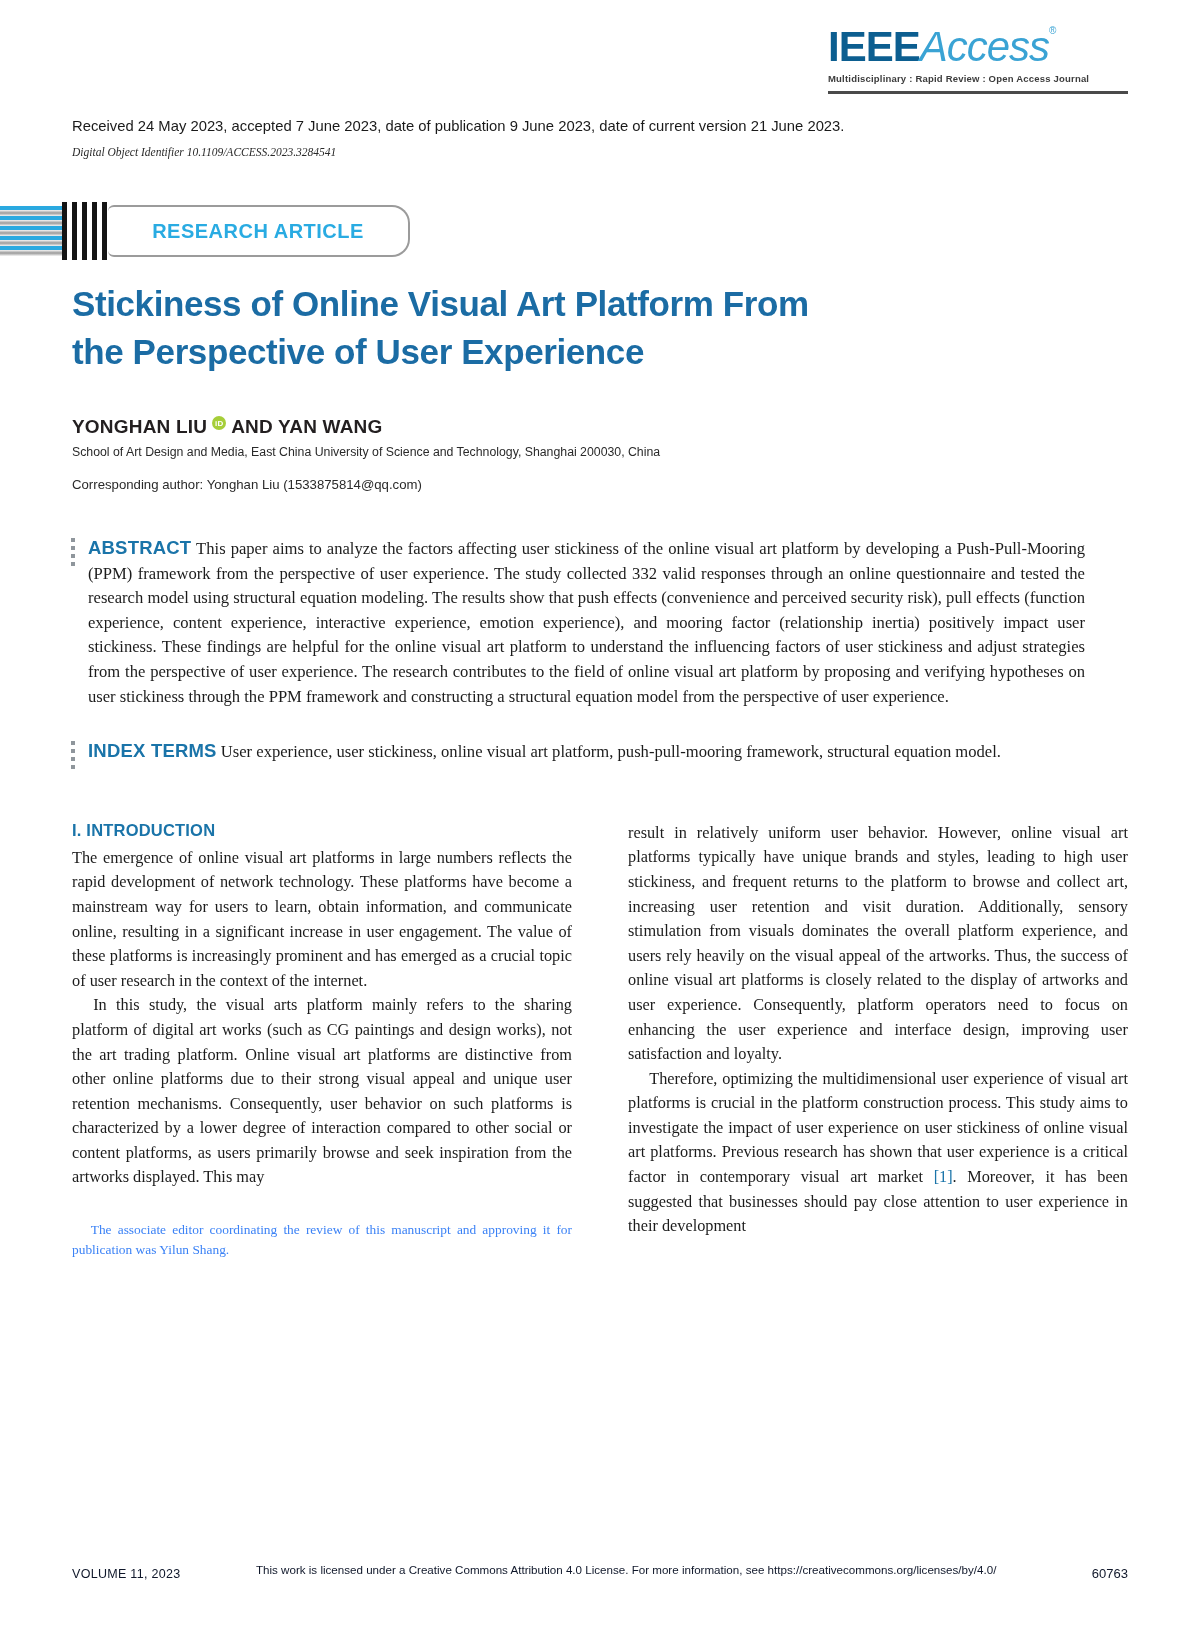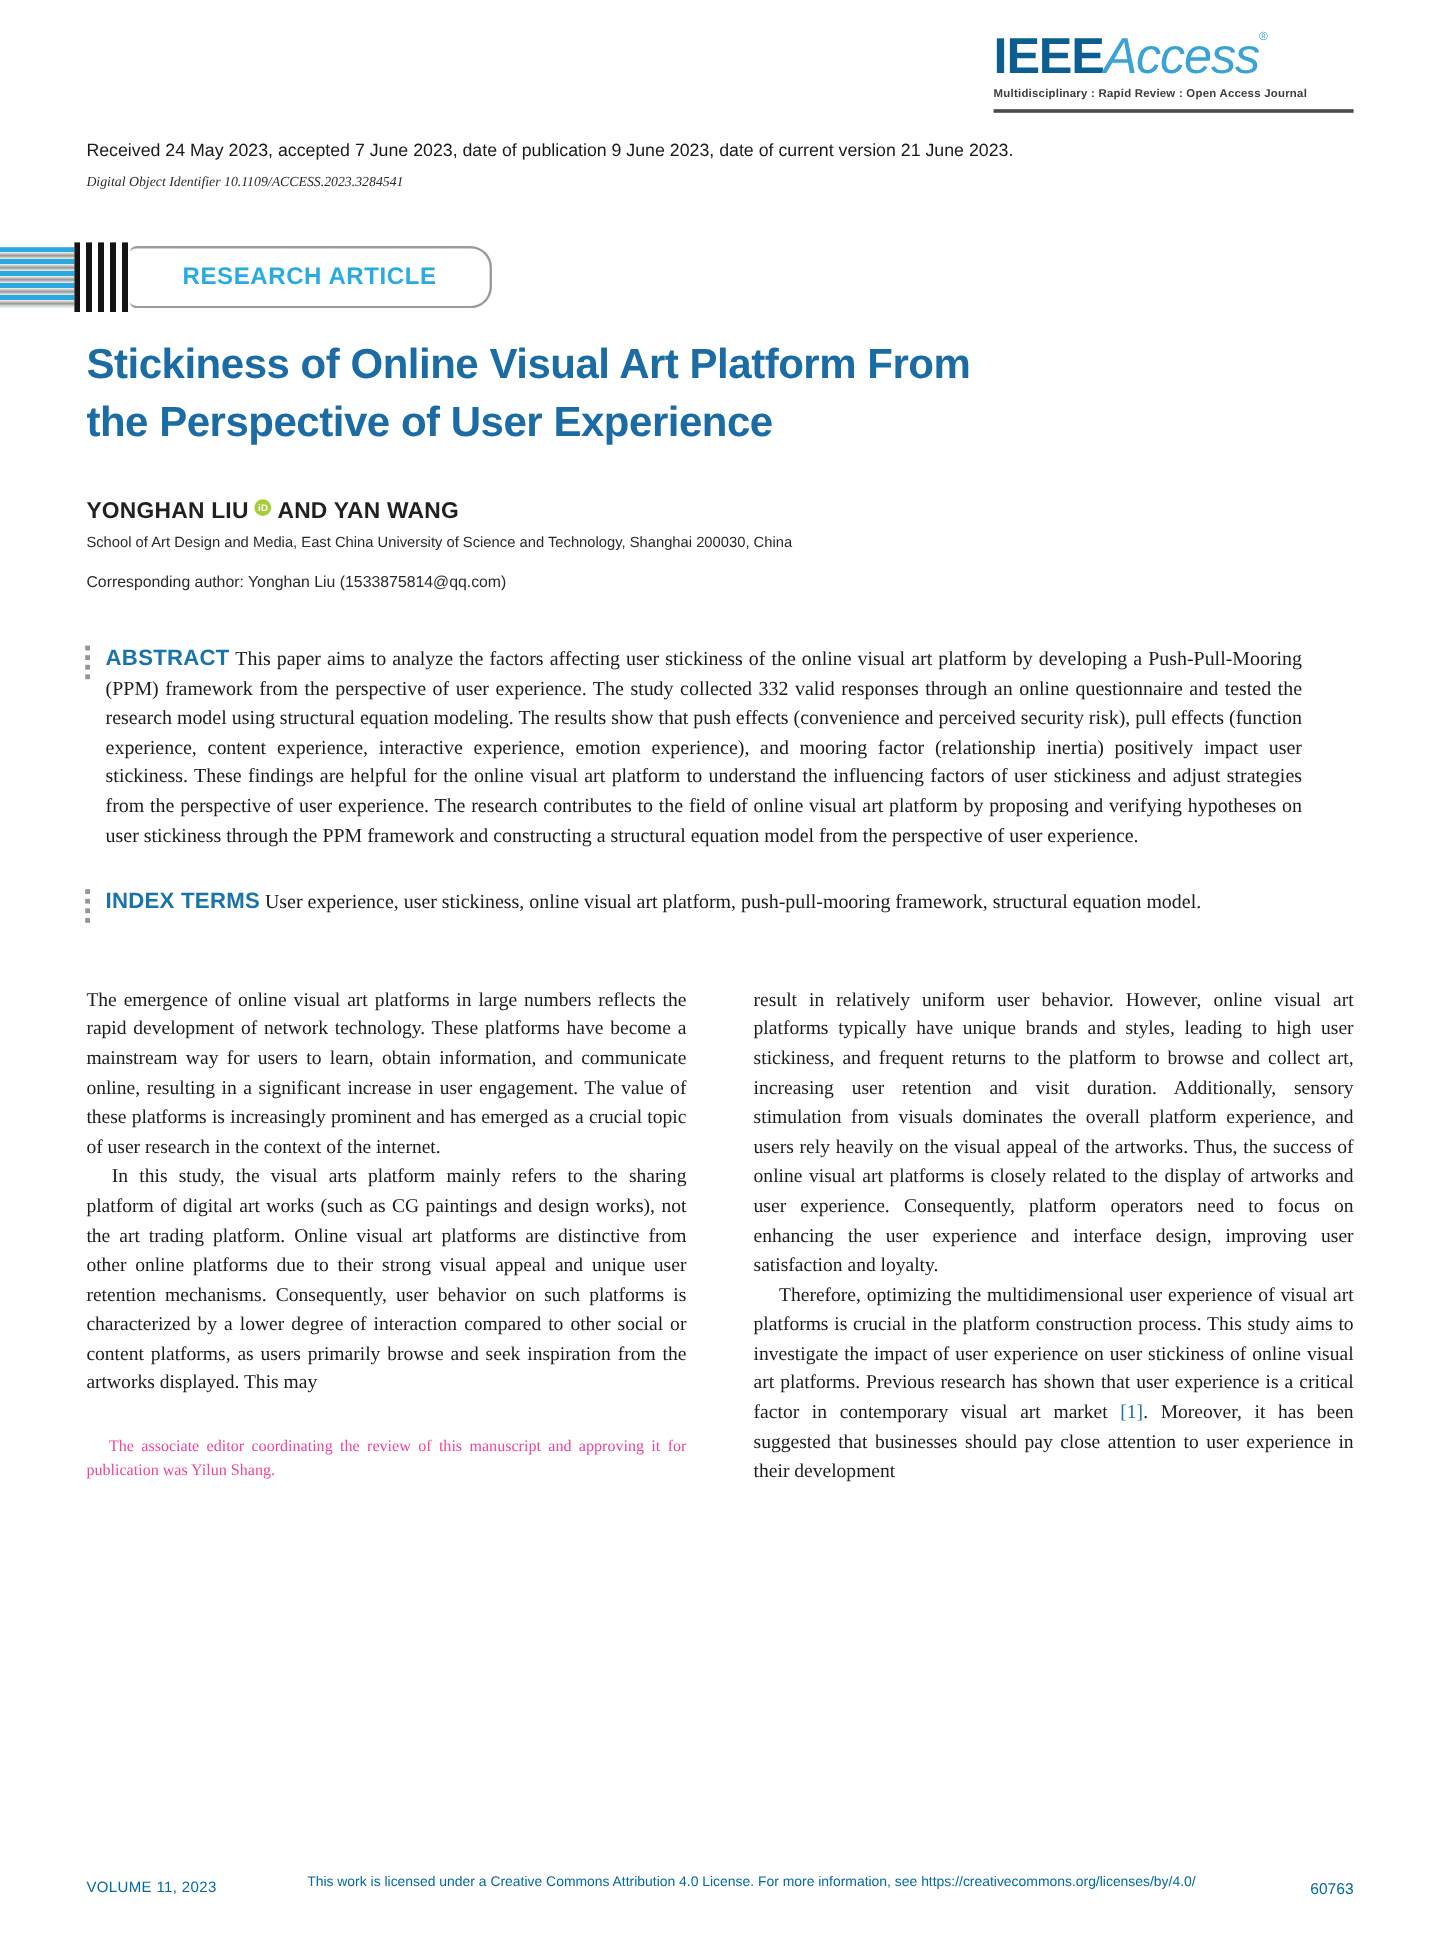--- a/index.html
+++ b/index.html
@@ -197,33 +197,33 @@
     text-align: justify;
   }
   .body-p.indent { text-indent: 1.3em; }
   .cite { color: #1a74a9; }
   .footnote {
     margin-top: 30px;
     font-size: 13.4px;
     line-height: 19.5px;
     text-align: justify;
     text-indent: 1.4em;
-    color: #ec4899;
+    color: #3b82f6;
   }
 
   
   .footer {
     position: absolute;
     left: 72px;
     right: 72px;
     bottom: 50px;
     display: flex;
-    align-items: flex-start;
-    font-family: "Liberation Sans", sans-serif;
-    color: #0369a1;
+    align-items: center;
+    font-family: "Liberation Sans", sans-serif;
+    color: #0f172a;
   }
   .footer-volume { font-size: 12.5px; letter-spacing: 0.3px; white-space: nowrap; }
   .footer-license {
     flex: 1;
     text-align: center;
     font-size: 11.6px;
     margin-left: 20px;
     margin-right: 40px;
     transform: translateY(-4px);
   }
@@ -283,20 +283,21 @@
         <i></i>
         <i></i>
         <i></i>
       </span>
     <span class="lead-label">INDEX TERMS</span>
     <span>User experience, user stickiness, online visual art platform, push-pull-mooring framework, structural equation model.</span>
   </div>
 
   <div class="columns inset">
     <div class="col">
+      <div class="section-heading">I. INTRODUCTION</div>
       <p class="body-p">The emergence of online visual art platforms in large numbers reflects the rapid development of network technology. These platforms have become a mainstream way for users to learn, obtain information, and communicate online, resulting in a significant increase in user engagement. The value of these platforms is increasingly prominent and has emerged as a crucial topic of user research in the context of the internet.</p>
       <p class="body-p indent">In this study, the visual arts platform mainly refers to the sharing platform of digital art works (such as CG paintings and design works), not the art trading platform. Online visual art platforms are distinctive from other online platforms due to their strong visual appeal and unique user retention mechanisms. Consequently, user behavior on such platforms is characterized by a lower degree of interaction compared to other social or content platforms, as users primarily browse and seek inspiration from the artworks displayed. This may</p>
       <p class="footnote">The associate editor coordinating the review of this manuscript and approving it for publication was Yilun Shang.</p>
     </div>
     <div class="col">
       <p class="body-p">result in relatively uniform user behavior. However, online visual art platforms typically have unique brands and styles, leading to high user stickiness, and frequent returns to the platform to browse and collect art, increasing user retention and visit duration. Additionally, sensory stimulation from visuals dominates the overall platform experience, and users rely heavily on the visual appeal of the artworks. Thus, the success of online visual art platforms is closely related to the display of artworks and user experience. Consequently, platform operators need to focus on enhancing the user experience and interface design, improving user satisfaction and loyalty.</p>
       <p class="body-p indent"><span>Therefore, optimizing the multidimensional user experience of visual art platforms is crucial in the platform construction process. This study aims to investigate the impact of user experience on user stickiness of online visual art platforms. Previous research has shown that user experience is a critical factor in contemporary visual art market </span><span class="cite">[1]</span><span>. Moreover, it has been suggested that businesses should pay close attention to user experience in their development</span></p>
     </div>
   </div>
 

